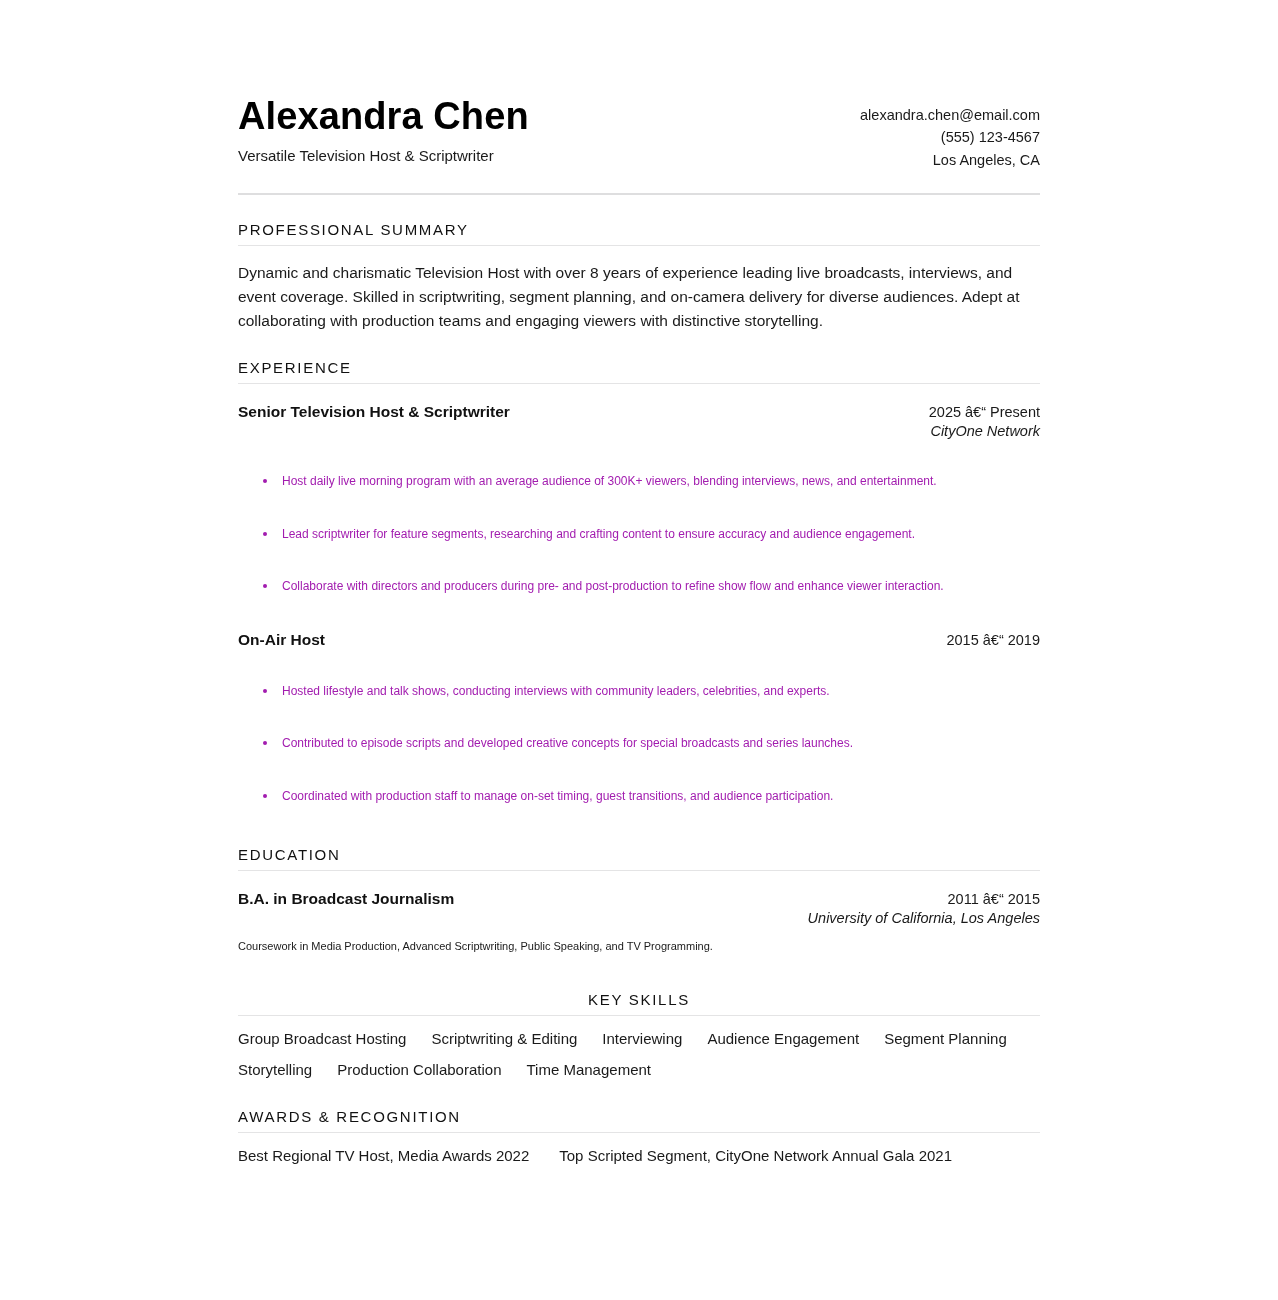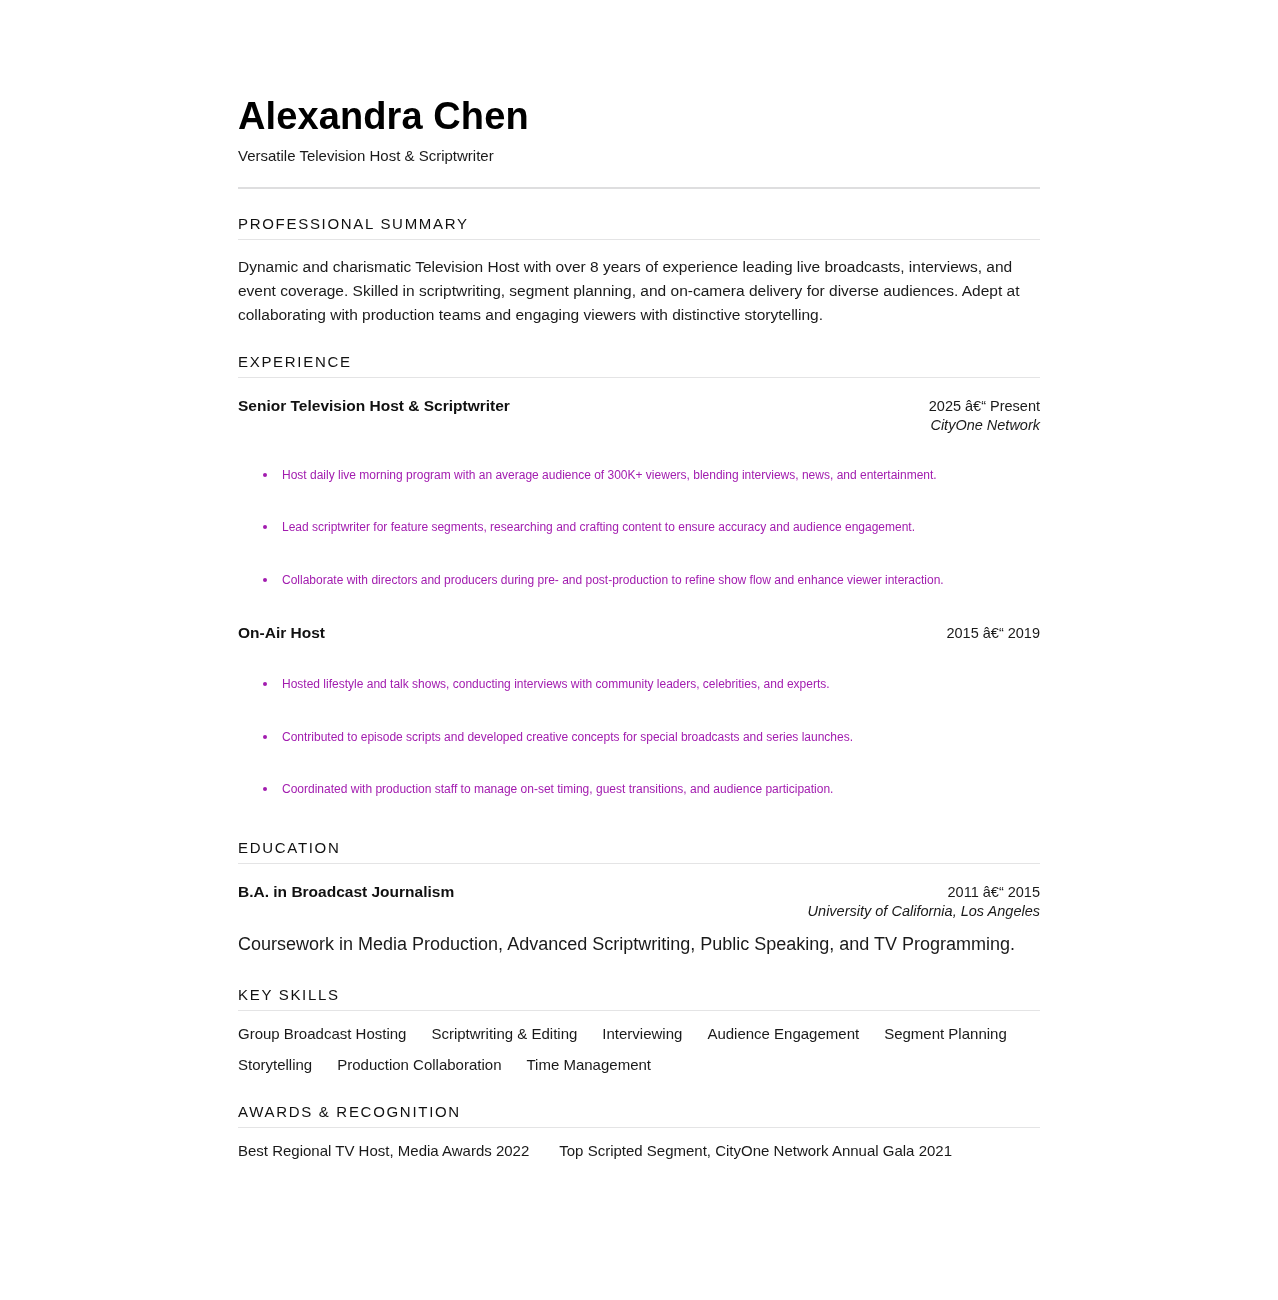--- a/index.html
+++ b/index.html
@@ -99,21 +99,21 @@
     padding-left: 18px;
   }
   .entry-org {
     font-size: 14.5px;
     font-style: italic;
     color: #1a1a1a;
     margin-top: 2px;
     text-align: right;
   }
   .entry-detail {
-    font-size: 18px;
+    font-size: 11px;
     color: #1a1a1a;
     margin-top: 12px;
     line-height: 1.5;
   }
 
   .bullets {
     margin: 12px 0 0 0;
     padding-left: 40px;
     list-style-type: disc;
   }
@@ -138,32 +138,37 @@
     row-gap: 14px;
   }
   .tag-item {
     font-size: 15px;
     color: #1a1a1a;
     white-space: nowrap;
   }
   .awards-row { column-gap: 30px; }
 
   .section-education { margin-top: 40px; }
-  .section-skills { margin-top: 28px; }
+  .section-skills { margin-top: 36px; text-align: center; }
   .section-awards { margin-top: 30px; }
 </style>
 </head>
 <body>
 
 <div class="page">
 
   <div class="header">
     <div class="identity">
       <div class="full-name">Alexandra Chen</div>
       <div class="tagline">Versatile Television Host &amp; Scriptwriter</div>
+    </div>
+    <div class="contact-block">
+      <div class="contact-line">alexandra.chen@email.com</div>
+      <div class="contact-line">(555) 123-4567</div>
+      <div class="contact-line">Los Angeles, CA</div>
     </div>
   </div>
   <hr class="header-rule">
 
   <div class="section">
     <div class="section-title">PROFESSIONAL SUMMARY</div>
     <hr class="section-rule">
     <div class="summary-text">Dynamic and charismatic Television Host with over 8 years of experience leading live broadcasts, interviews, and event coverage. Skilled in scriptwriting, segment planning, and on-camera delivery for diverse audiences. Adept at collaborating with production teams and engaging viewers with distinctive storytelling.</div>
   </div>
 

